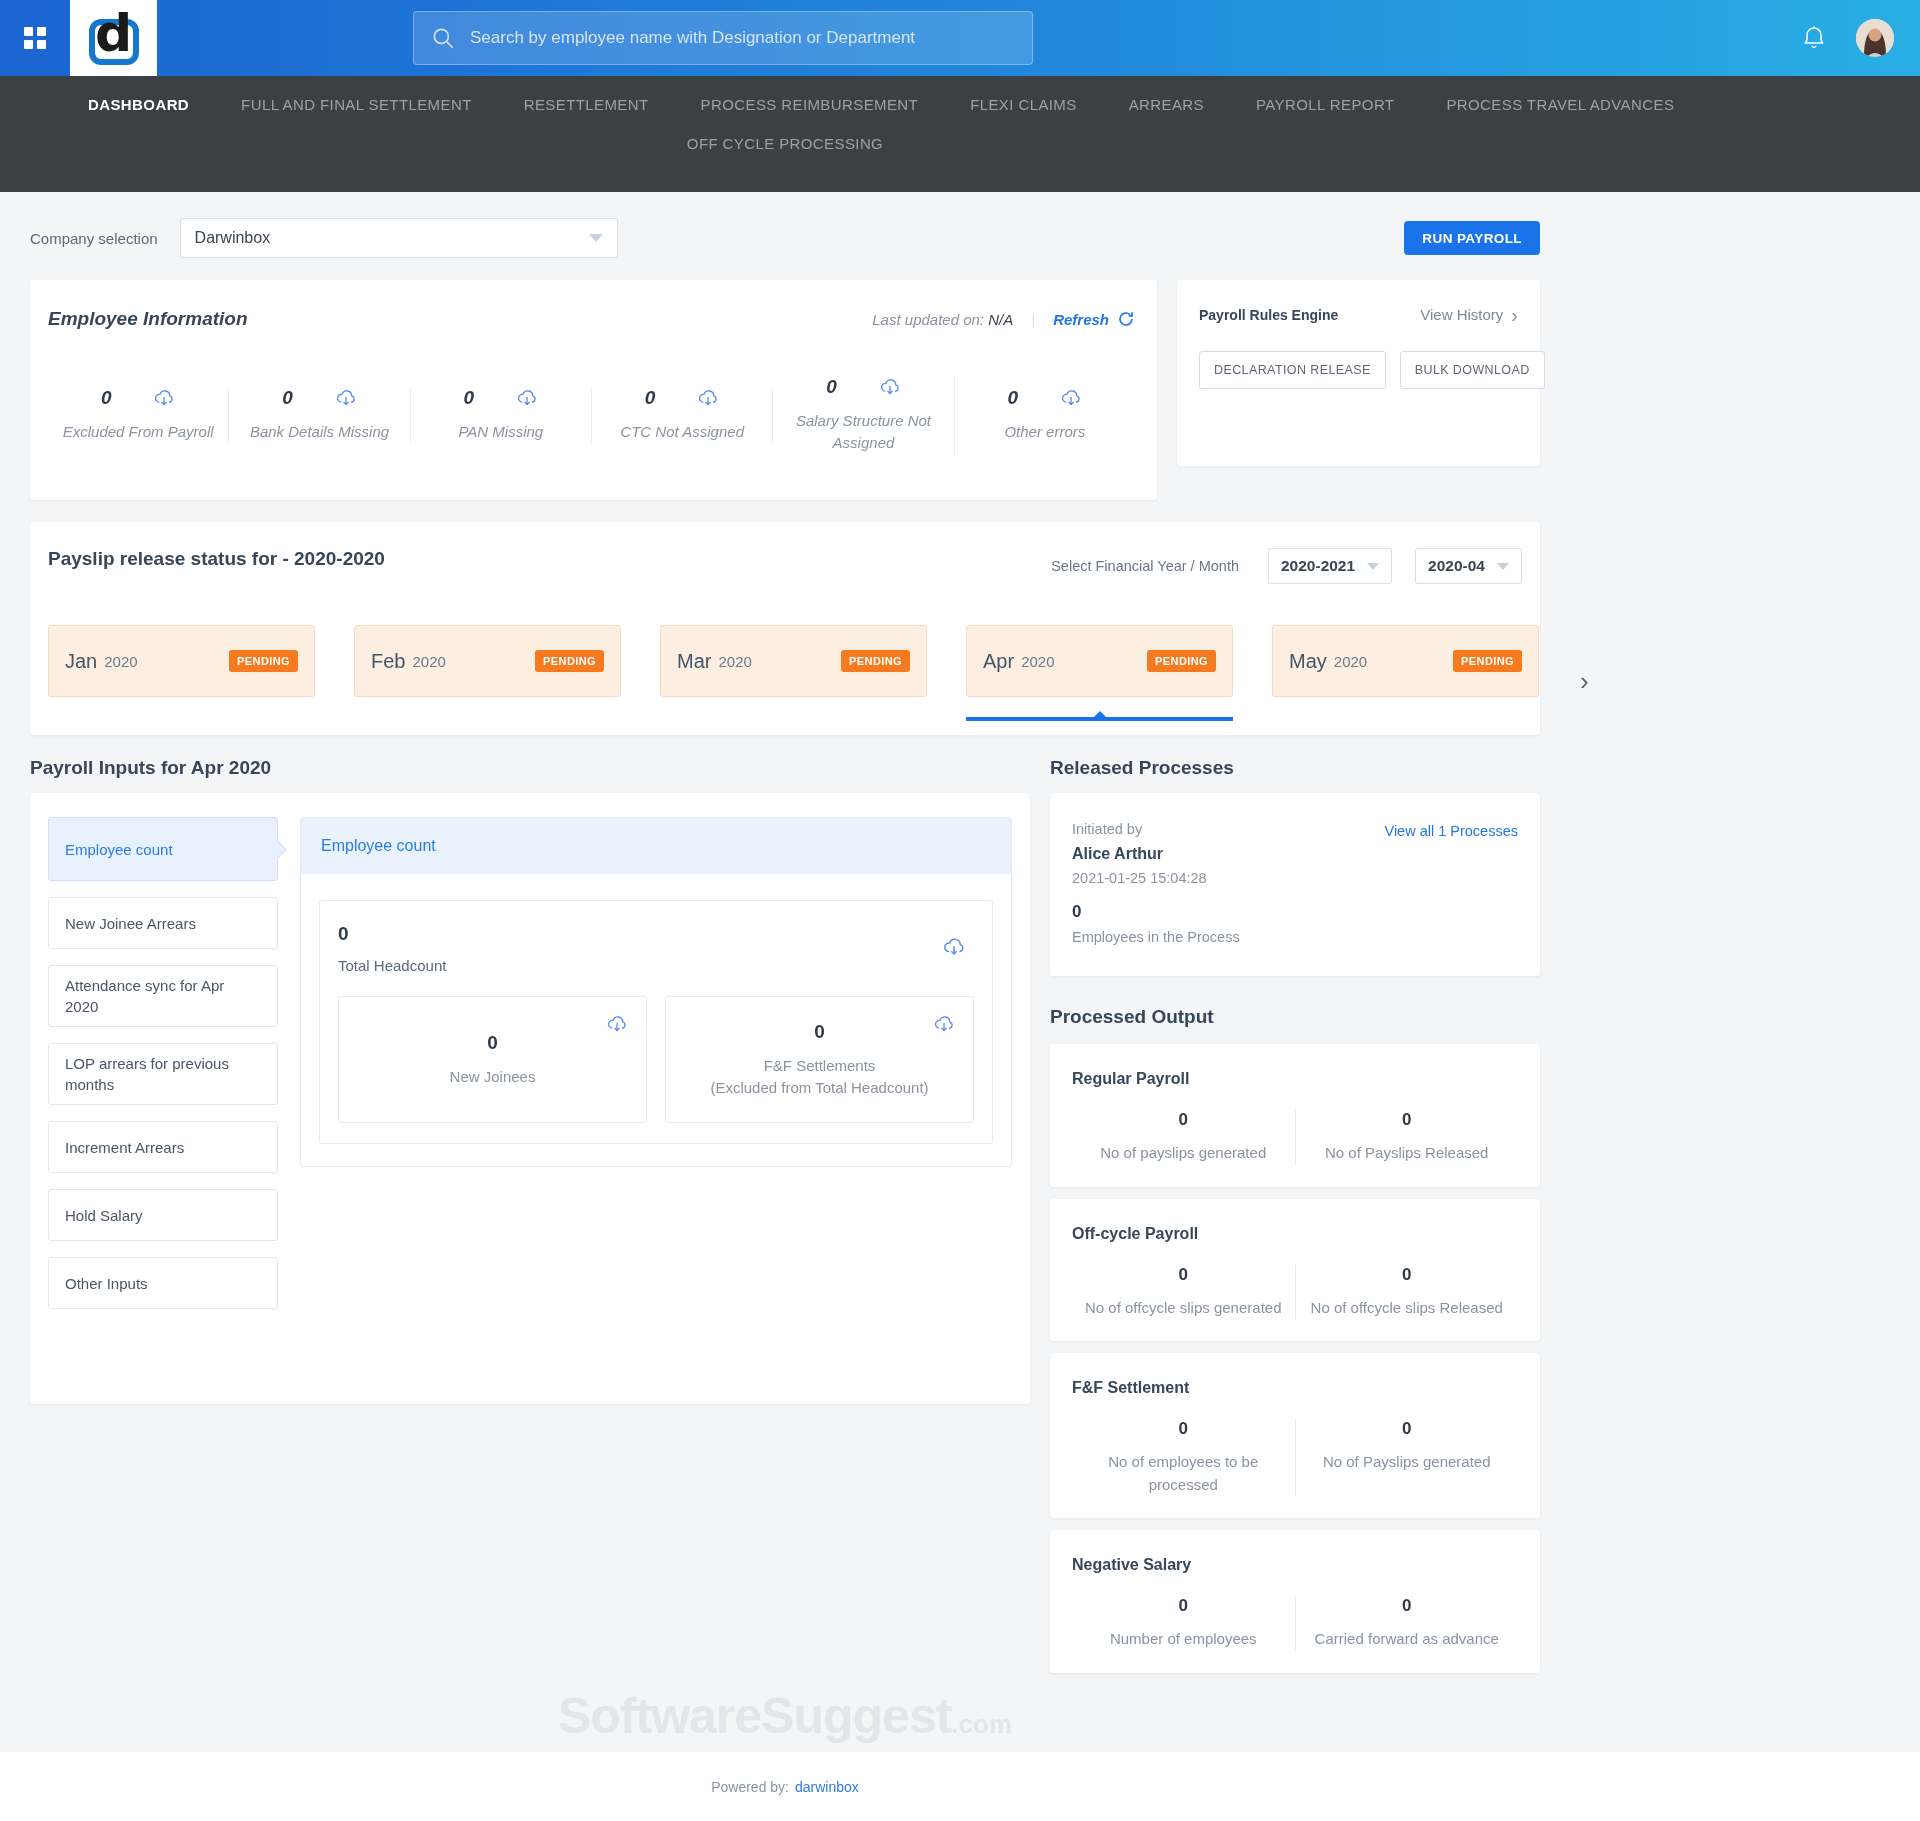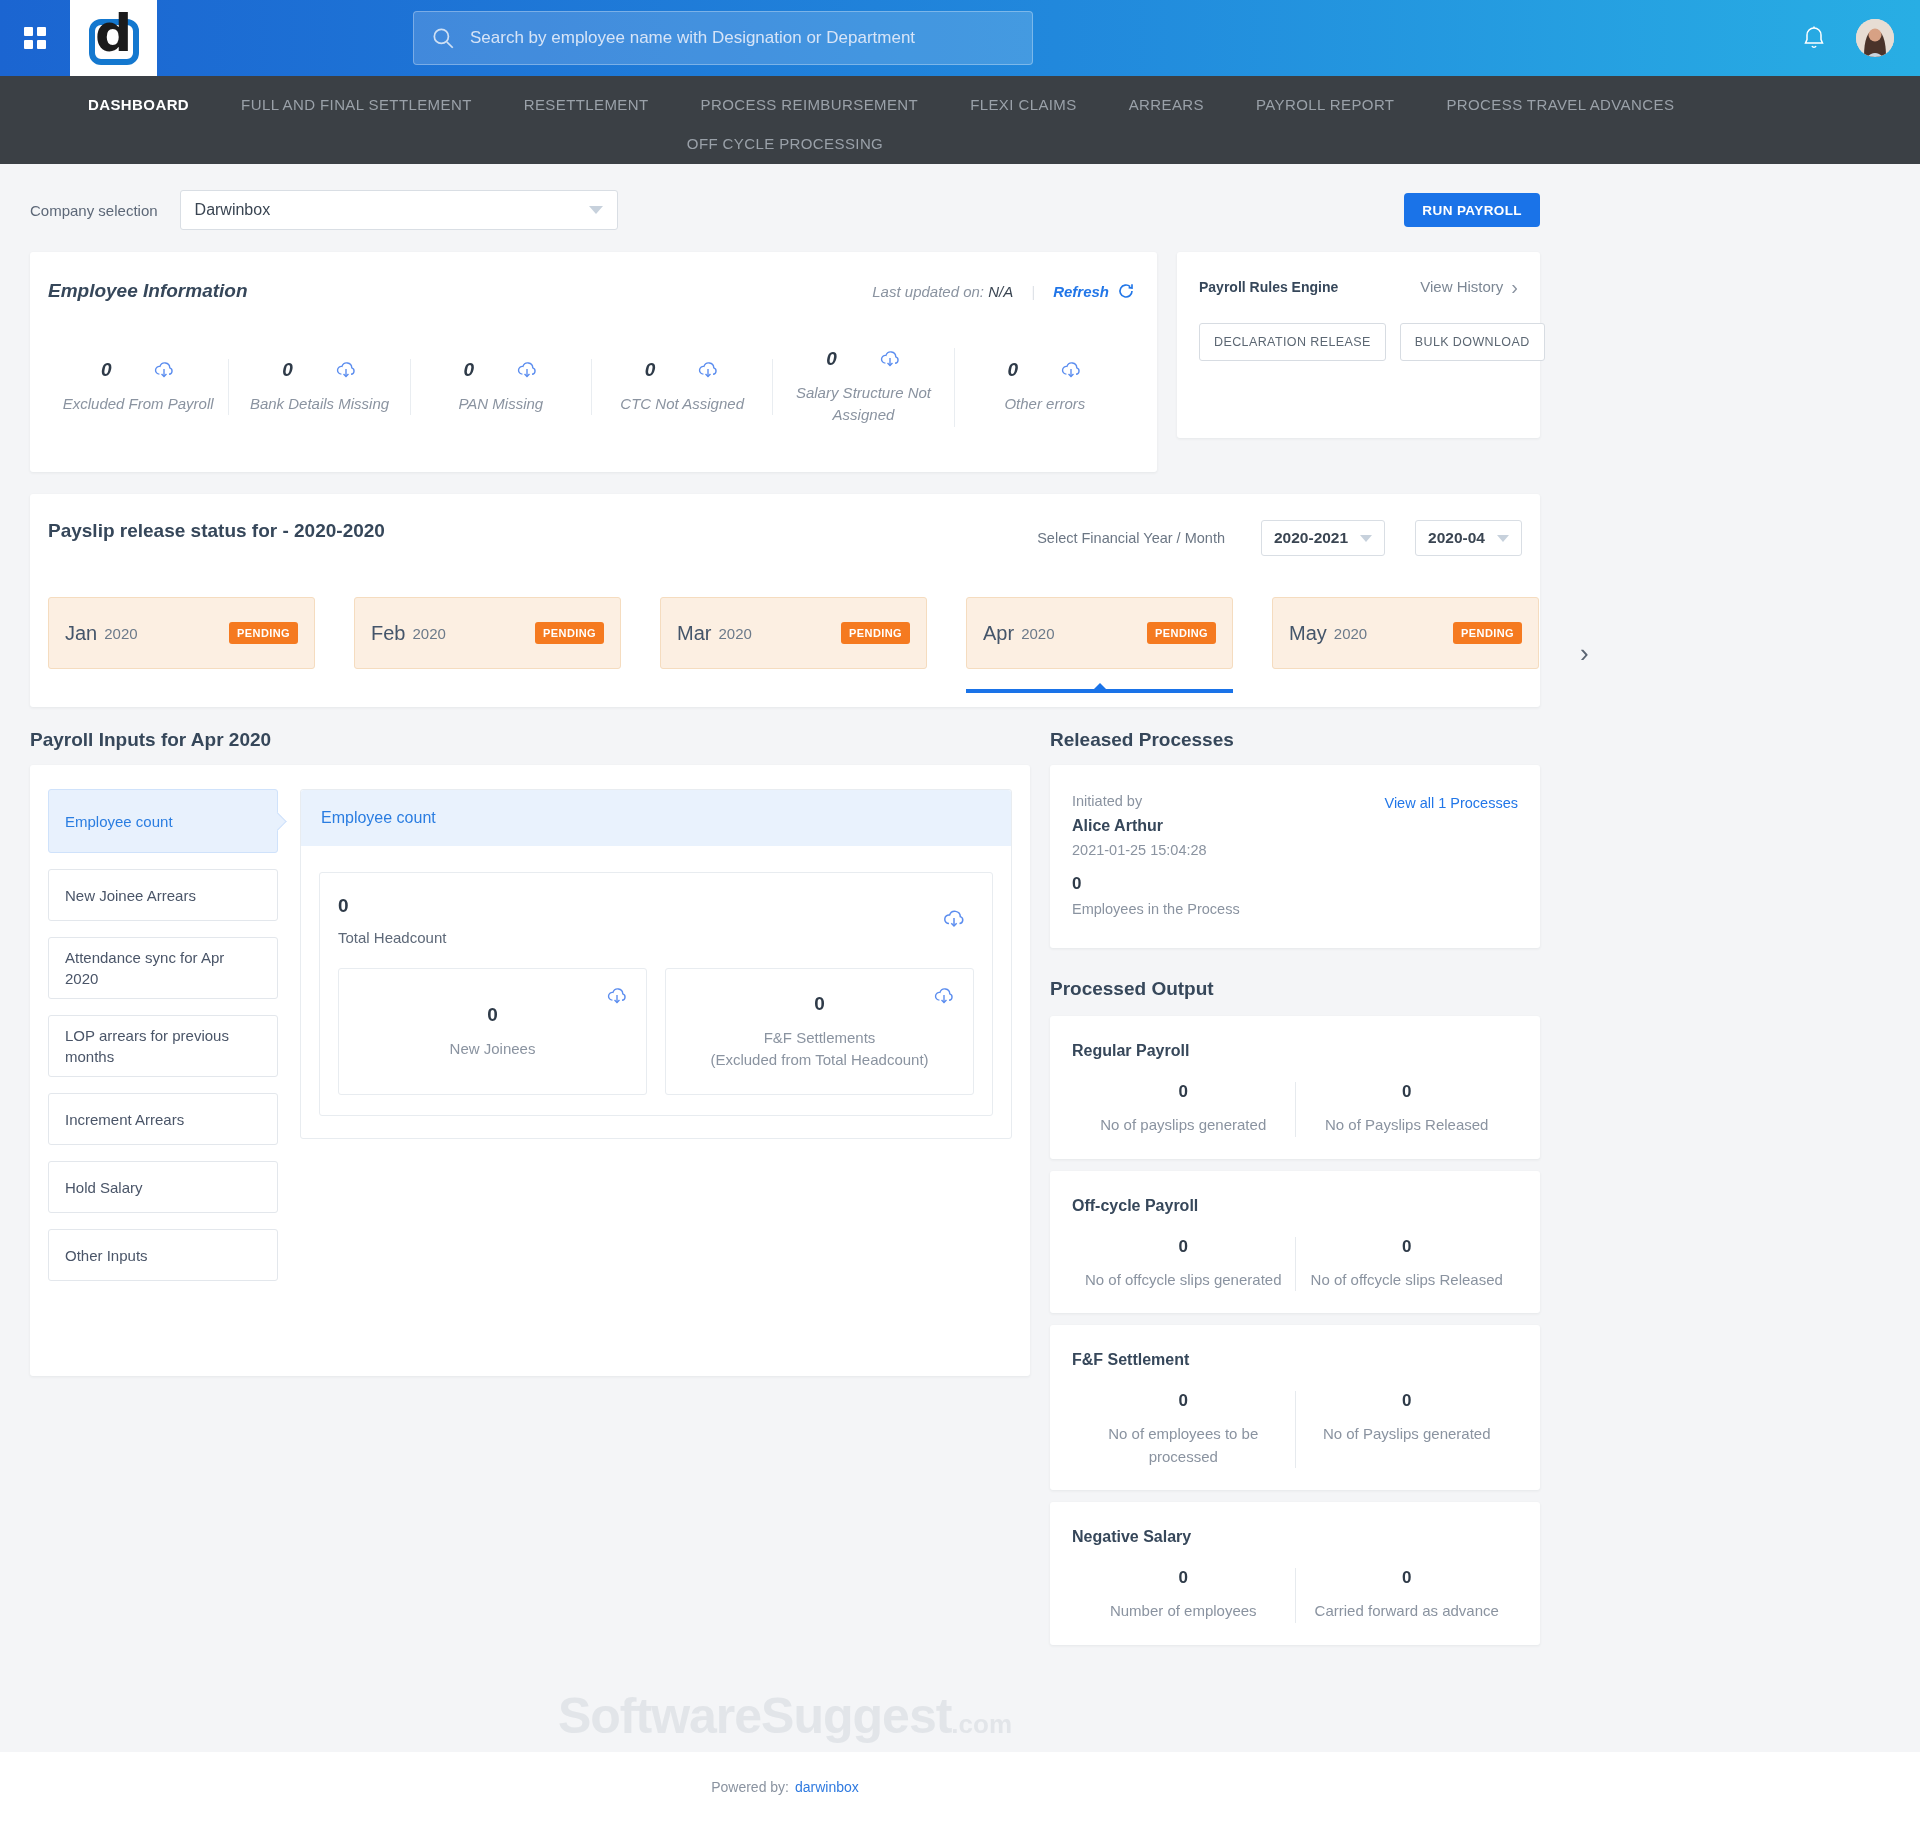--- a/index.html
+++ b/index.html
@@ -35,21 +35,21 @@
   .search-wrap input {
     flex: 1; background: transparent; border: none; outline: none;
     font-size: 17px; color: #fff; font-family: "Liberation Sans", sans-serif;
   }
   .search-wrap input::placeholder { color: #d6e4f7; }
   .top-right { margin-left: auto; display: flex; align-items: center; gap: 30px; padding-right: 26px; }
   .bell { cursor: pointer; display:flex; }
   .avatar { width: 38px; height: 38px; border-radius: 50%; overflow: hidden; background:#e9dfd6; cursor: pointer; }
 
   
-  .nav { background: #3b4045; padding: 20px 0 12px 0; }
+  .nav { background: #3b4045; padding: 20px 0 40px 0; }
   .nav-row1 { display: flex; gap: 52px; padding-left: 88px; }
   .nav-row2 { display: flex; justify-content: center; width: 1570px; margin-top: 22px; }
   .nav-item { font-size: 15px; letter-spacing: 0.4px; color: #9aa1a9; cursor: pointer; white-space: nowrap; }
   .nav-item.active { color: #ffffff; font-weight: bold; }
 
   .content { width: 1510px; margin-left: 30px; }
 
   
   .toolbar { display: flex; align-items: center; margin-top: 26px; height: 40px; }
   .co-label { font-size: 15px; color: #5d6878; }
@@ -92,21 +92,21 @@
   .rules-head { display: flex; align-items: center; }
   .view-history { margin-left: auto; font-size: 15px; color: #7c8794; display: flex; align-items: center; gap: 8px; cursor: pointer; }
   .chev { font-size: 20px; line-height: 14px; color: #8a93a0; }
   .rules-btns { display: flex; gap: 14px; margin-top: 28px; }
   .o-btn { background: #fff; border: 1px solid #d7dce2; border-radius: 3px; padding: 11px 14px;
     font-size: 12.5px; color: #5c6773; letter-spacing: 0.4px; cursor: pointer; font-family: "Liberation Sans", sans-serif; white-space: nowrap; }
 
   
   .payslip-card { margin-top: 22px; padding: 26px 18px 0 18px; height: 213px; }
   .ps-head { display: flex; align-items: flex-start; }
-  .ps-right { margin-left: auto; display: flex; align-items: center; gap: 30px; }
+  .ps-right { margin-left: auto; display: flex; align-items: center; gap: 23px; }
   .ps-right .sel-label { font-size: 14.5px; color: #6b7684; margin-right: 6px; }
   .mini-select { height: 36px; background:#fff; border: 1px solid #d9dee4; border-radius: 3px;
     display: flex; align-items: center; padding: 0 12px; gap: 12px; cursor: pointer; }
   .mini-select .val { font-size: 15.5px; color: #3a4552; font-weight: bold; }
   .mini-select .caret { border-left-width: 6px; border-right-width: 6px; border-top-width: 7px; }
   .months { display: flex; gap: 39px; margin-top: 41px; align-items: flex-end; }
   .month-wrap { position: relative; }
   .month-card { width: 267px; height: 72px; background: #fcefe2; border: 1px solid #f5dcbf; border-radius: 3px;
     display: flex; align-items: center; padding: 0 16px; cursor: pointer; }
   .month-name { font-size: 20px; color: #44556a; }

